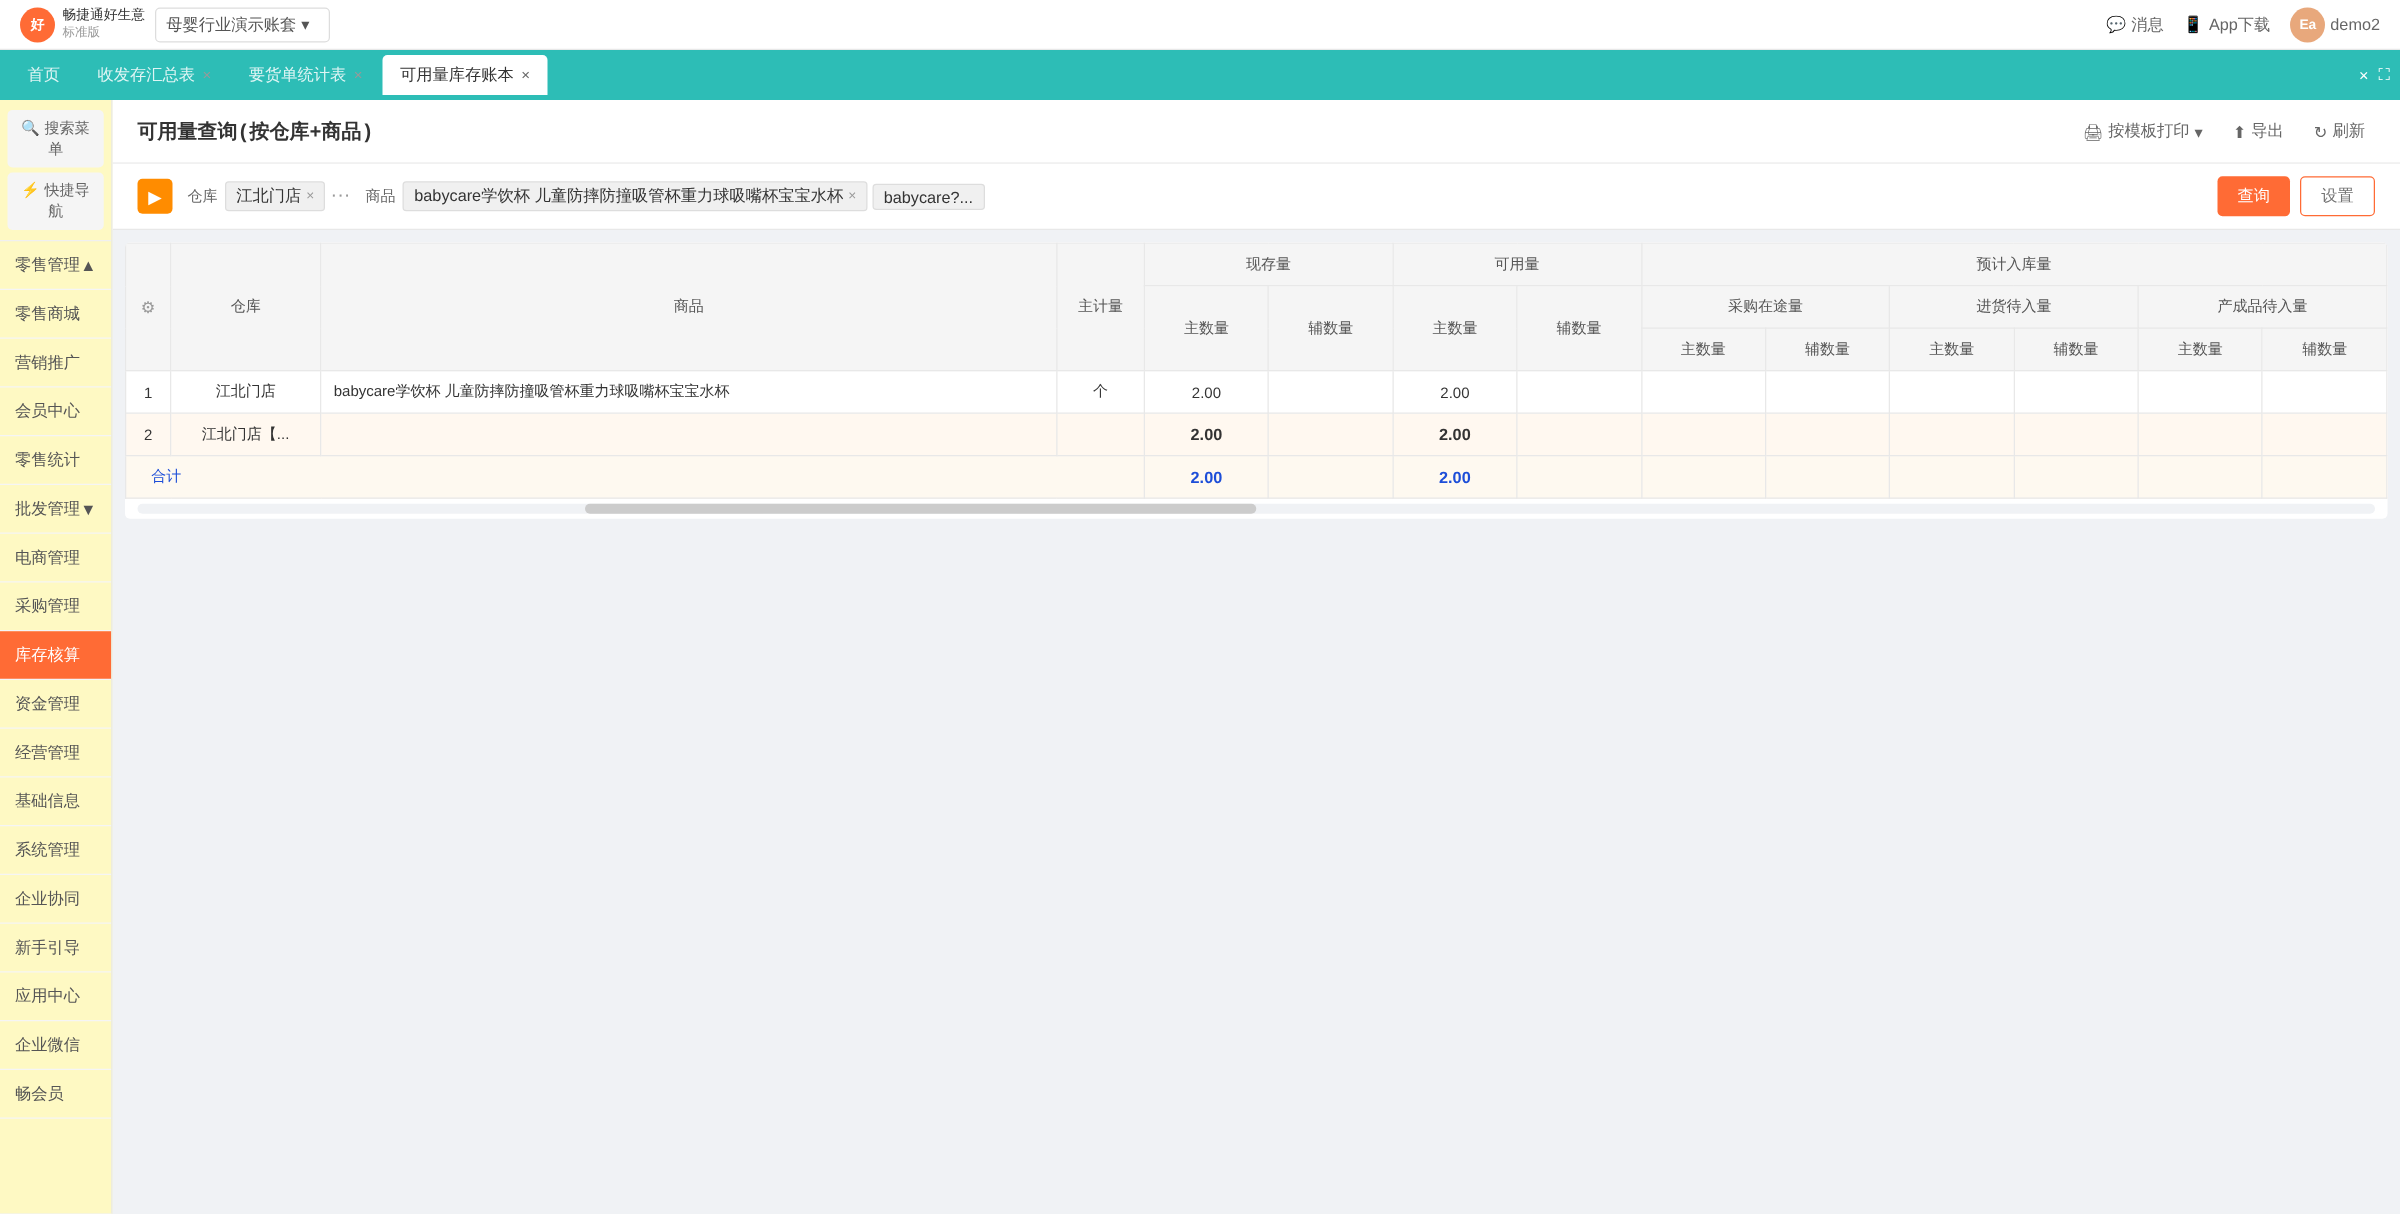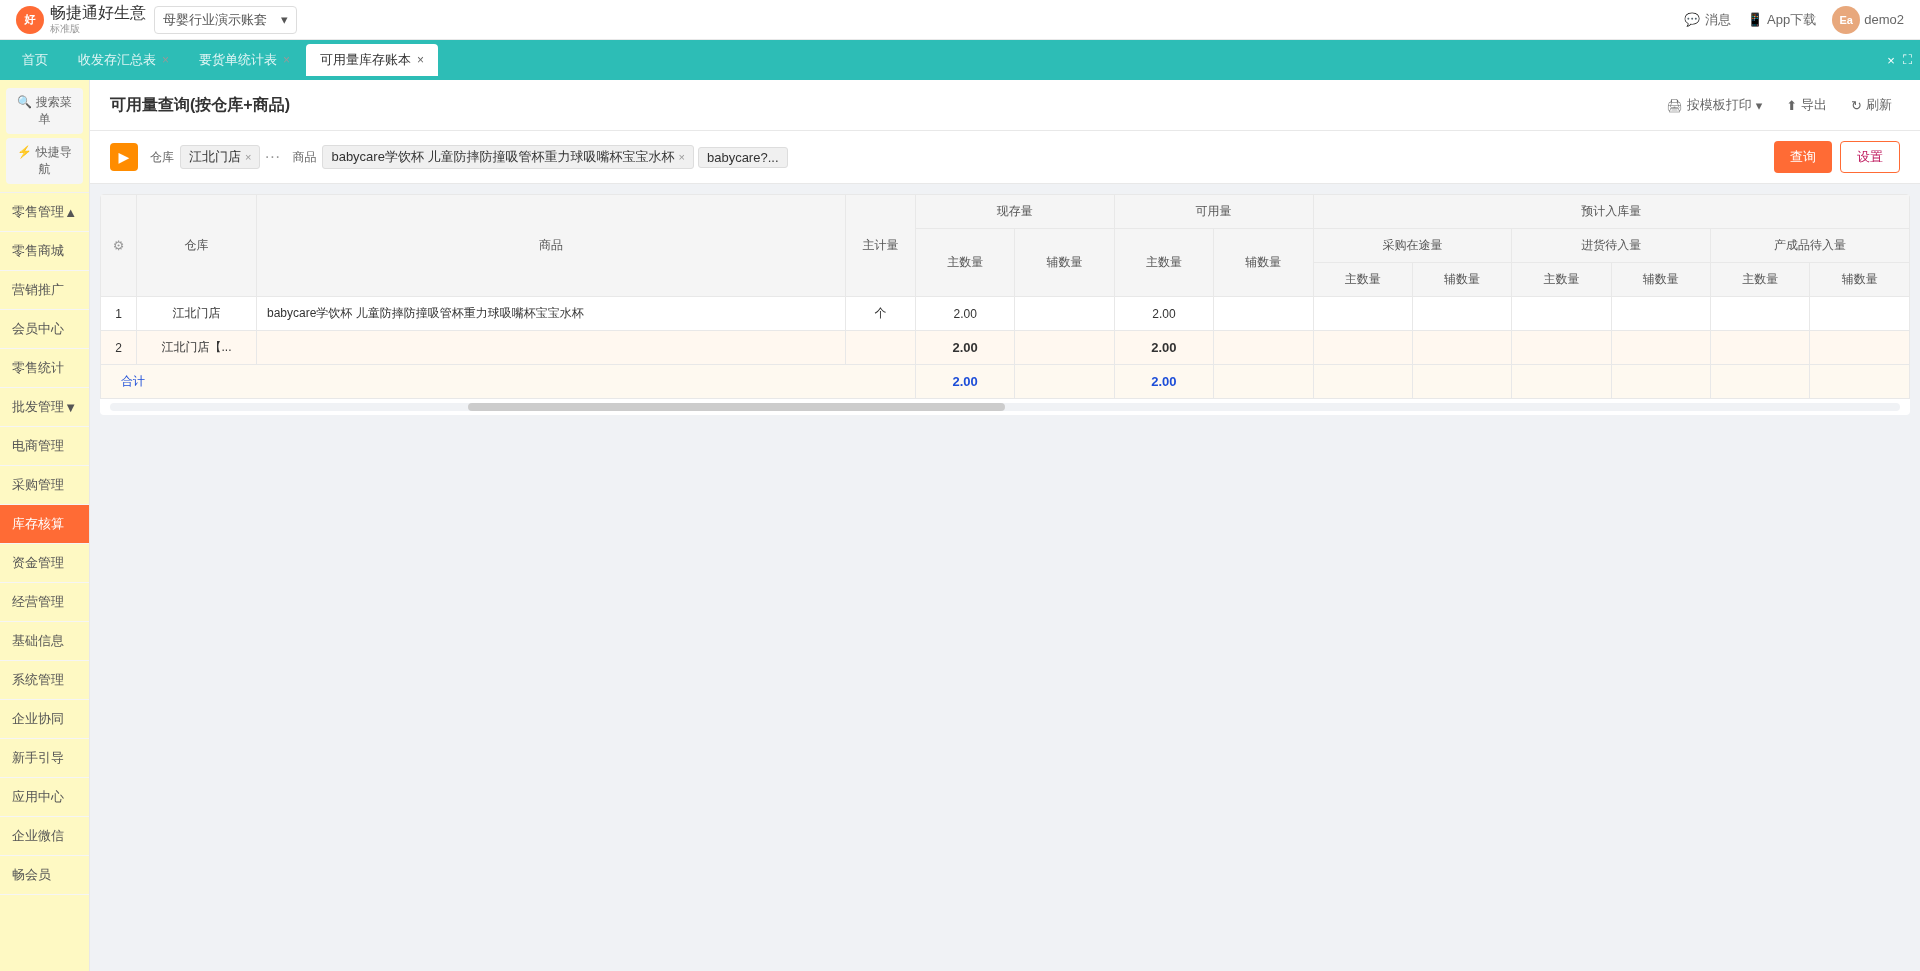--- a/index.html
+++ b/index.html
@@ -12,23 +12,23 @@
       display: flex;
       align-items: center;
       justify-content: space-between;
       padding: 0 16px;
       border-bottom: 1px solid #e8e8e8;
       flex-shrink: 0;
     }
     .top-bar-left { display: flex; align-items: center; gap: 8px; }
     .logo-area { display: flex; align-items: center; gap: 6px; }
     .logo-icon { width: 28px; height: 28px; background: #ff6b35; border-radius: 50%; display: flex; align-items: center; justify-content: center; color: white; font-size: 11px; font-weight: bold; }
-    .logo-text { font-size: 16px; color: #333; line-height: 1.2; }
+    .logo-text { font-size: 11px; color: #333; line-height: 1.2; }
     .logo-sub { font-size: 10px; color: #999; font-family: Liberation Serif, serif; }
-    .industry-select { display: flex; align-items: center; gap: 14px; padding: 4px 8px; border: 1px solid #ddd; border-radius: 4px; cursor: pointer; color: #555; font-size: 12px; min-width: 140px; }
+    .industry-select { display: flex; align-items: center; gap: 4px; padding: 4px 8px; border: 1px solid #ddd; border-radius: 4px; cursor: pointer; color: #555; font-size: 12px; min-width: 140px; }
     .top-bar-right { display: flex; align-items: center; gap: 16px; }
     .top-right-item { display: flex; align-items: center; gap: 4px; cursor: pointer; color: #666; font-size: 12px; }
     .avatar { width: 28px; height: 28px; border-radius: 50%; background: #e8a87c; display: flex; align-items: center; justify-content: center; color: white; font-size: 11px; font-weight: bold; text-align: center; }
 
     
     .nav-tabs {
       background: #2dbdb6;
       height: 40px;
       display: flex;
       align-items: center;
@@ -87,21 +87,21 @@
     
     .page-header {
       background: #fff;
       padding: 12px 20px;
       border-bottom: 1px solid #e8e8e8;
       display: flex;
       align-items: center;
       justify-content: space-between;
       flex-shrink: 0;
     }
-    .page-title { font-size: 16px; font-weight: bold; color: #333; }
+    .page-title { font-size: 16px; font-weight: bold; color: #333; font-family: Liberation Mono, monospace; }
     .page-actions { display: flex; align-items: center; gap: 8px; }
     .btn-print { display: flex; align-items: center; gap: 4px; color: #666; cursor: pointer; font-size: 12px; border: none; background: none; padding: 4px 8px; }
     .btn-export { display: flex; align-items: center; gap: 4px; color: #666; cursor: pointer; font-size: 12px; border: none; background: none; padding: 4px 8px; }
     .btn-refresh { display: flex; align-items: center; gap: 4px; color: #666; cursor: pointer; font-size: 12px; border: none; background: none; padding: 4px 8px; }
 
     
     .filter-bar {
       background: #fff;
       padding: 10px 20px;
       display: flex;
@@ -133,21 +133,21 @@
       font-size: 12px;
       color: #333;
       display: flex;
       align-items: center;
       gap: 4px;
     }
     .filter-tag .tag-close { color: #999; cursor: pointer; font-size: 11px; }
     .filter-more { color: #999; cursor: pointer; font-size: 16px; }
     .filter-actions { margin-left: auto; display: flex; gap: 8px; }
     .btn-query { background: #ff6b35; color: white; border: none; padding: 6px 16px; border-radius: 4px; cursor: pointer; font-size: 13px; margin-left: 26px; }
-    .btn-setting { background: white; color: #be185d; border: 1px solid #ff6b35; padding: 6px 16px; border-radius: 4px; cursor: pointer; font-size: 13px; }
+    .btn-setting { background: white; color: #737373; border: 1px solid #ff6b35; padding: 6px 16px; border-radius: 4px; cursor: pointer; font-size: 13px; }
 
     
     .table-container { flex: 1; overflow: auto; padding: 0; background: #f0f2f5; }
     .data-table-wrapper { background: #fff; margin: 10px; border-radius: 4px; overflow: hidden; }
     .data-table { width: 100%; border-collapse: collapse; }
     .data-table th {
       background: #f5f5f5;
       padding: 8px 10px;
       text-align: center;
       border: 1px solid #e8e8e8;

